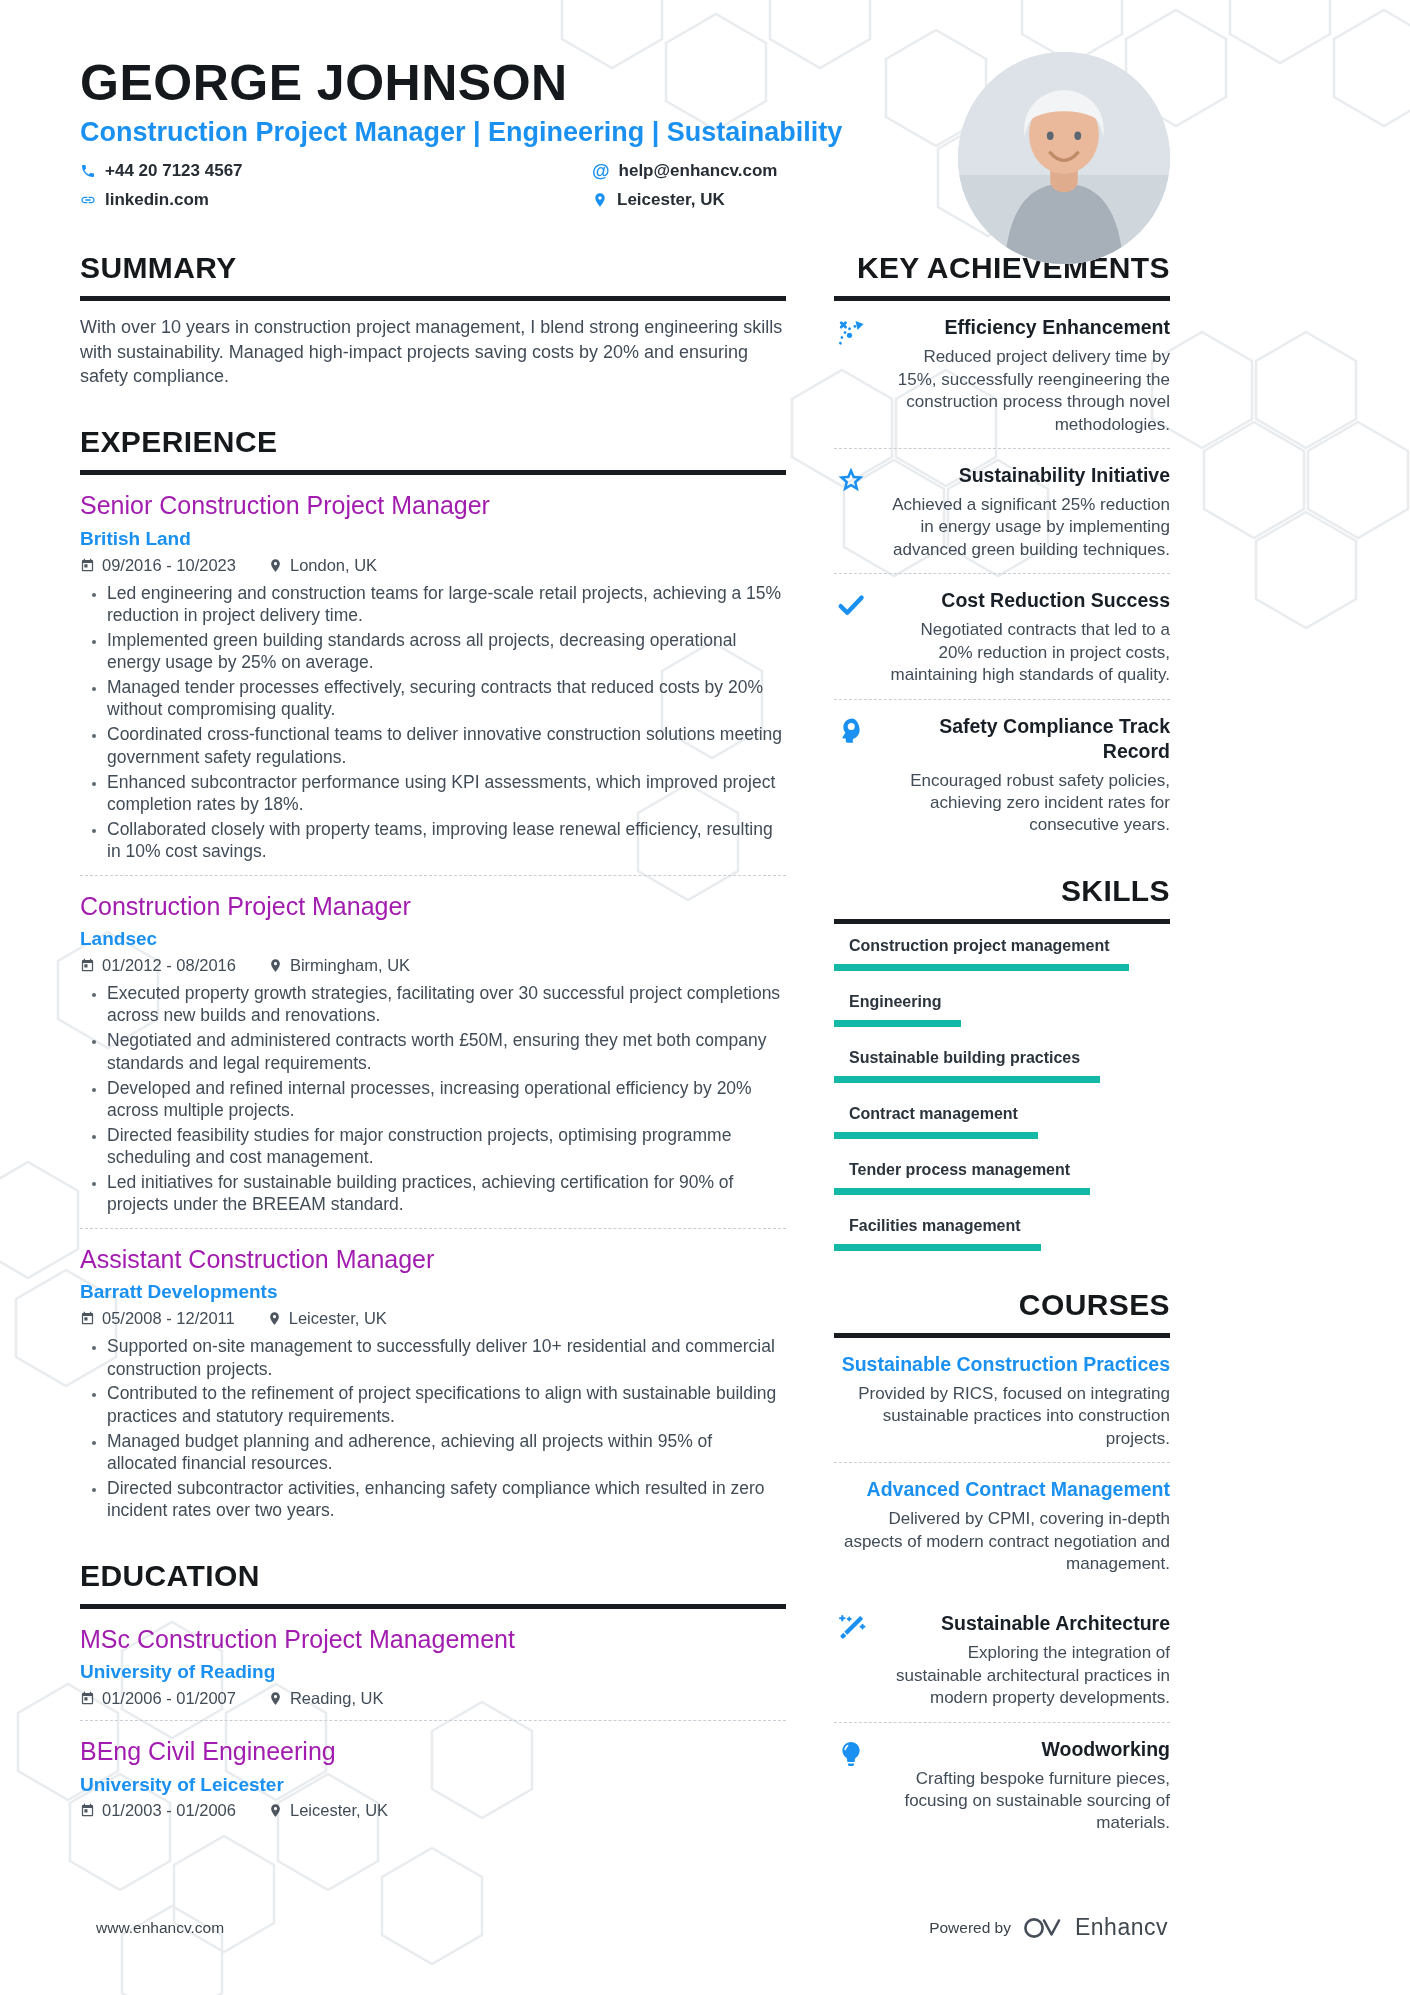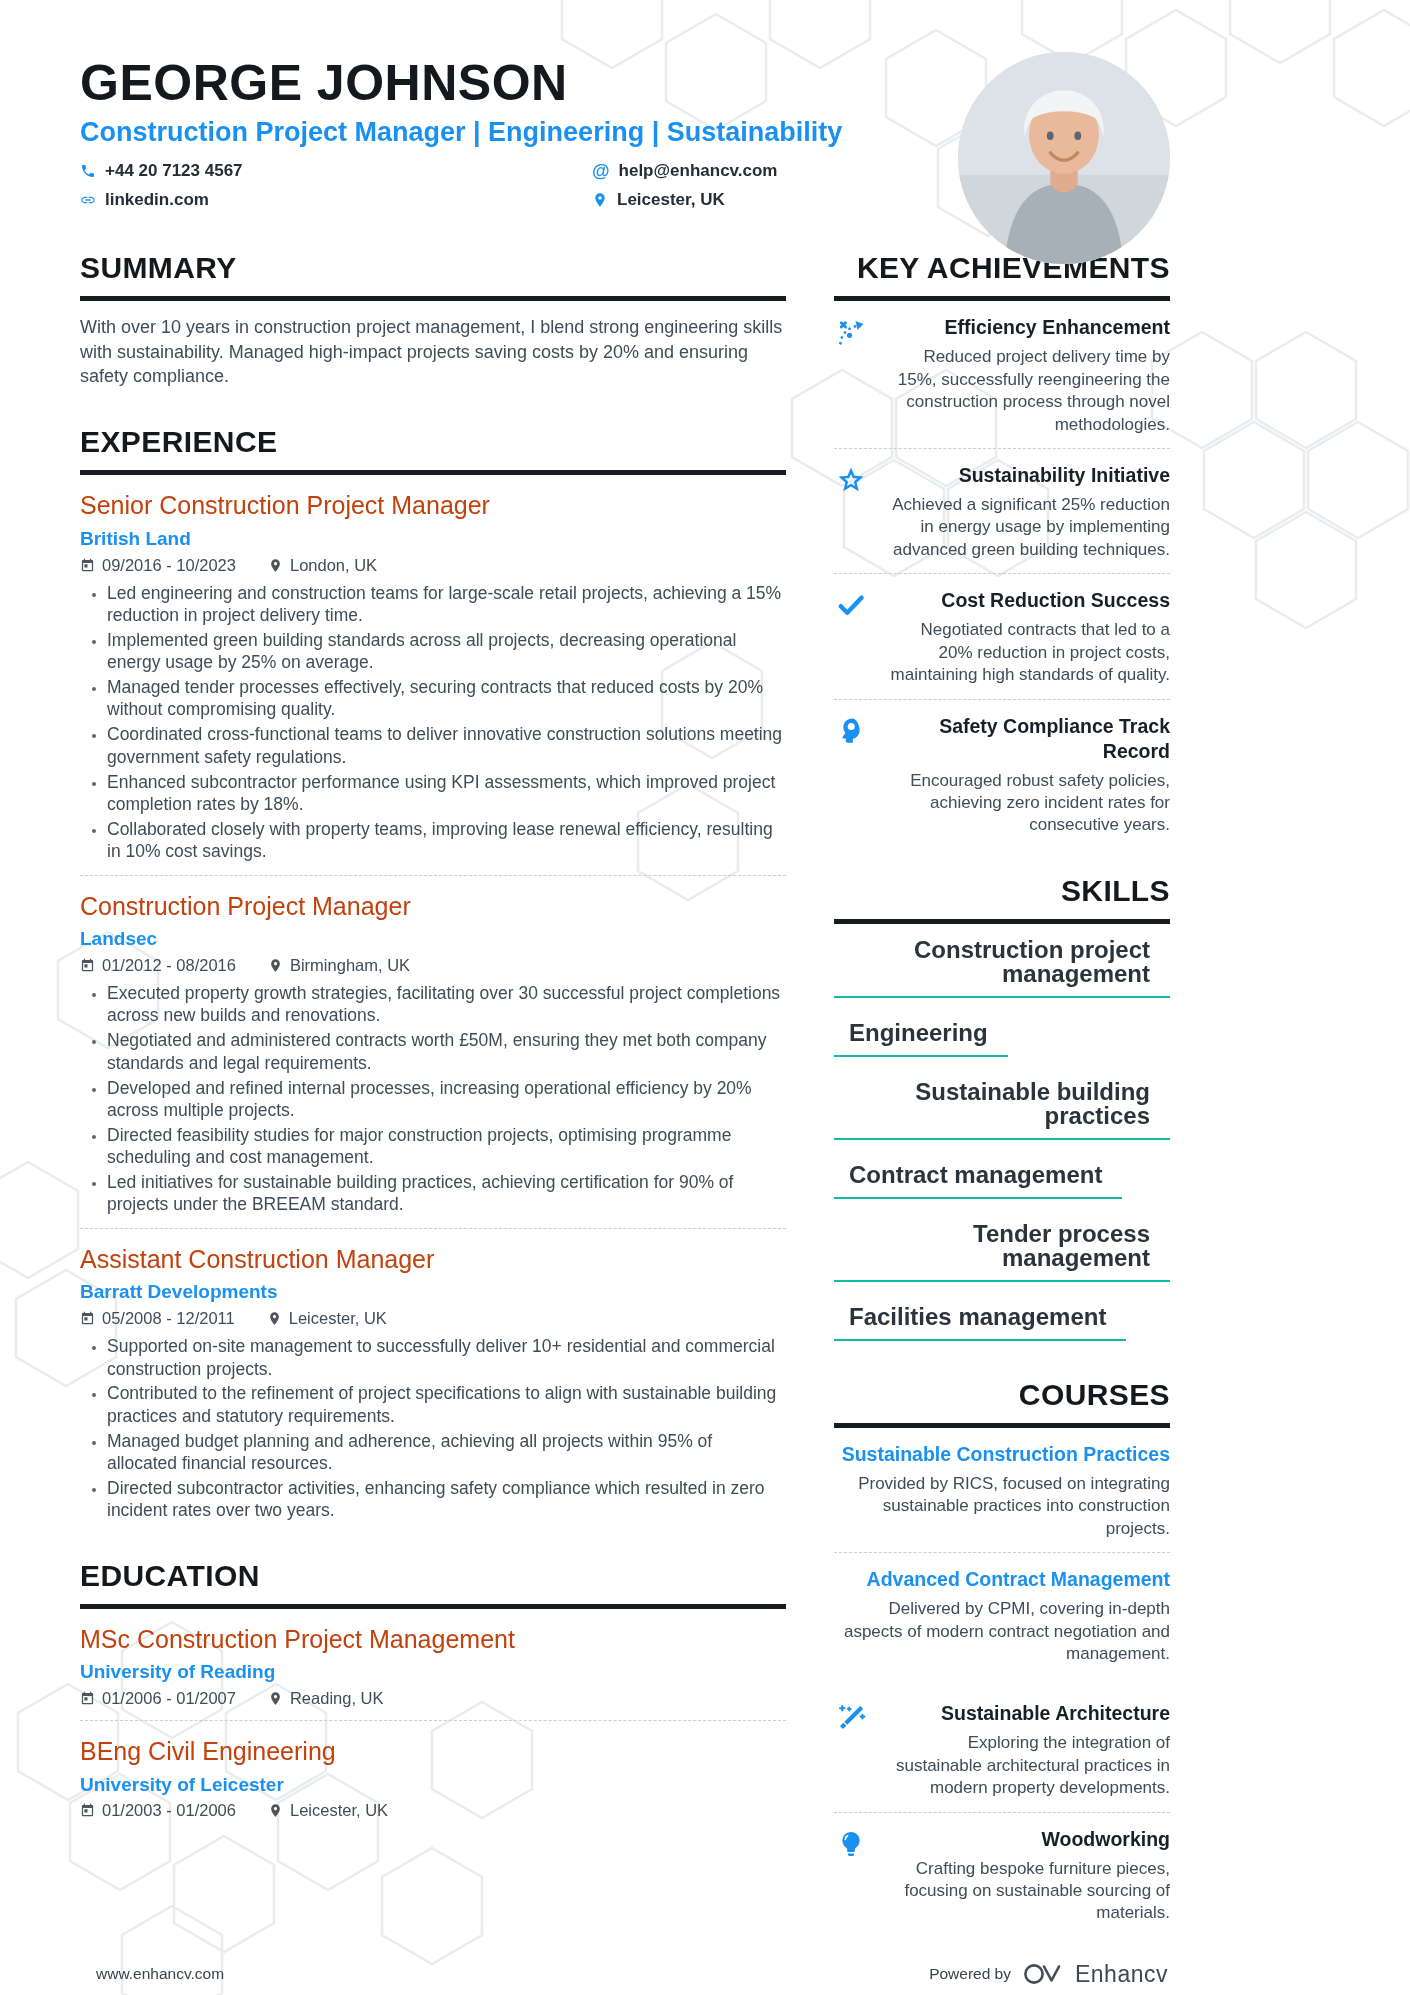--- a/index.html
+++ b/index.html
@@ -30,38 +30,38 @@
   .cols { display:flex; gap:48px; margin-top:40px; }
   .col-l { width:706px; flex:none; }
   .col-r { flex:1; min-width:0;text-align:right; }
   section { margin-bottom:36px; }
   h2.sec {
     margin:0 0 14px; padding-bottom:10px; border-bottom:5px solid #181c20;
     font-size:30px; font-weight:700; letter-spacing:.4px; color:#16191c; line-height:1.2;
   }
   .summary-p { margin:0; font-size:18px; line-height:1.35; color:#414c57; }
   
-  .job-title { margin:0 0 5px; font-size:25px; font-weight:400; color:#c2410c; line-height:1.3; }
+  .job-title { margin:0 0 5px; font-size:25px; font-weight:400; color:#a21caf; line-height:1.3; }
   .company   { margin:0 0 5px; font-size:19px; font-weight:700; color:#1a91f0; line-height:1.25; }
   .meta { display:flex; gap:32px; align-items:center; margin:0 0 7px; }
   .m-item { display:flex; align-items:center; gap:7px; font-size:16.5px; color:#414c57; }
   .m-item svg { flex:none; }
   ul.bullets { margin:0; padding-left:27px; list-style:disc; }
   ul.bullets li { font-size:17.5px; line-height:1.28; color:#414c57; margin-bottom:2.5px; }
   ul.bullets li::marker { color:#5d6771; font-size:.85em; }
   .dash-sep { border:none; border-top:1px dashed #c8ced4; margin:12px 0 14px; }
   
   .ach { display:flex; gap:16px; }
   .ach-ic { flex:none; width:32px; padding-top:2px; }
   .ach-t { margin:0 0 6px; font-size:19.5px; font-weight:700; color:#181f26; line-height:1.28; }
   .ach-x { margin:0; font-size:17px; line-height:1.32; color:#414c57; max-width:372px; }
   
   .skill {
-    display:table; font-size:24px; font-weight:700; color:#2b343c;
-    padding:0 20px 10px 15px; border-bottom:2px solid #14b8a6; margin-bottom:23px; line-height:1;
+    display:table; font-size:16px; font-weight:700; color:#2b343c;
+    padding:0 20px 10px 15px; border-bottom:7px solid #14b8a6; margin-bottom:23px; line-height:1;
   }
   .skill:last-child { margin-bottom:0; }
   
   .course-t { margin:0 0 6px; font-size:19.5px; font-weight:700; color:#1a91f0; line-height:1.28; }
   .course-x { margin:0; font-size:17px; line-height:1.32; color:#414c57; max-width:448px; }
   
   .foot { margin-top:auto; display:flex; justify-content:space-between; align-items:center; padding:0 2px 54px 16px; }
   .foot-site { font-size:15.5px; color:#3b434b; }
   .foot-right { display:flex; align-items:center; gap:11px; }
   .foot-pb { font-size:15.5px; color:#3b434b; }

